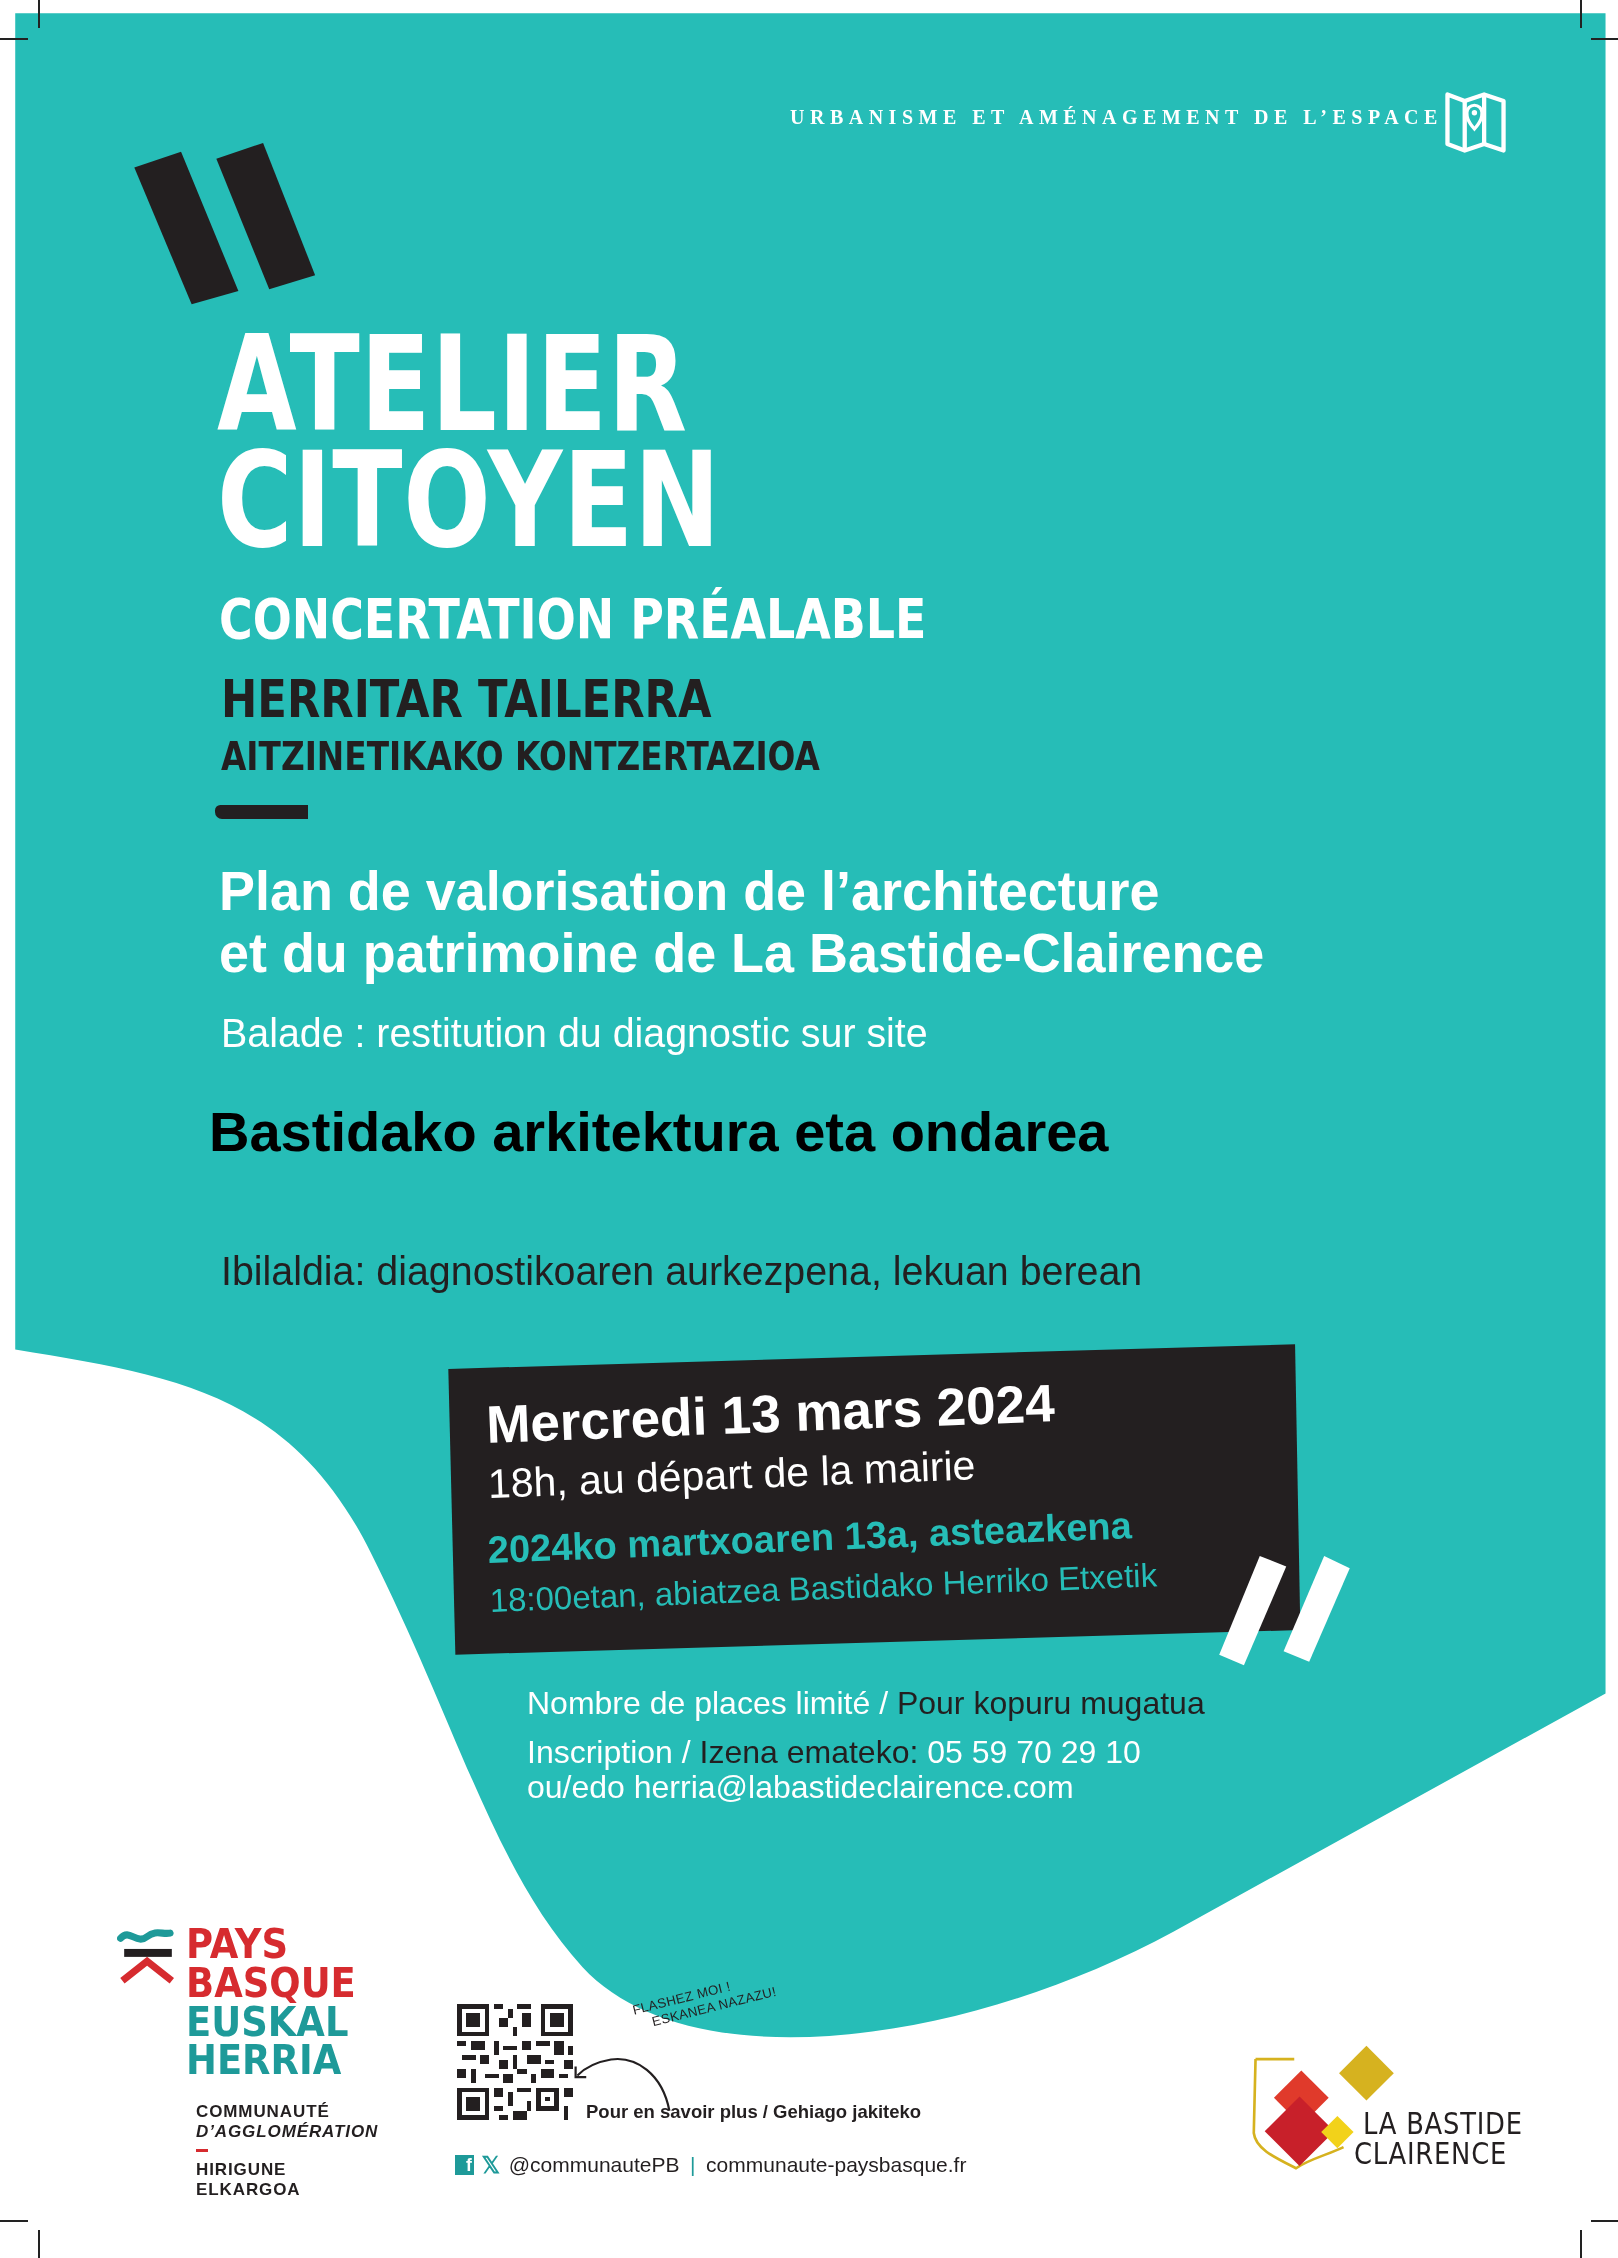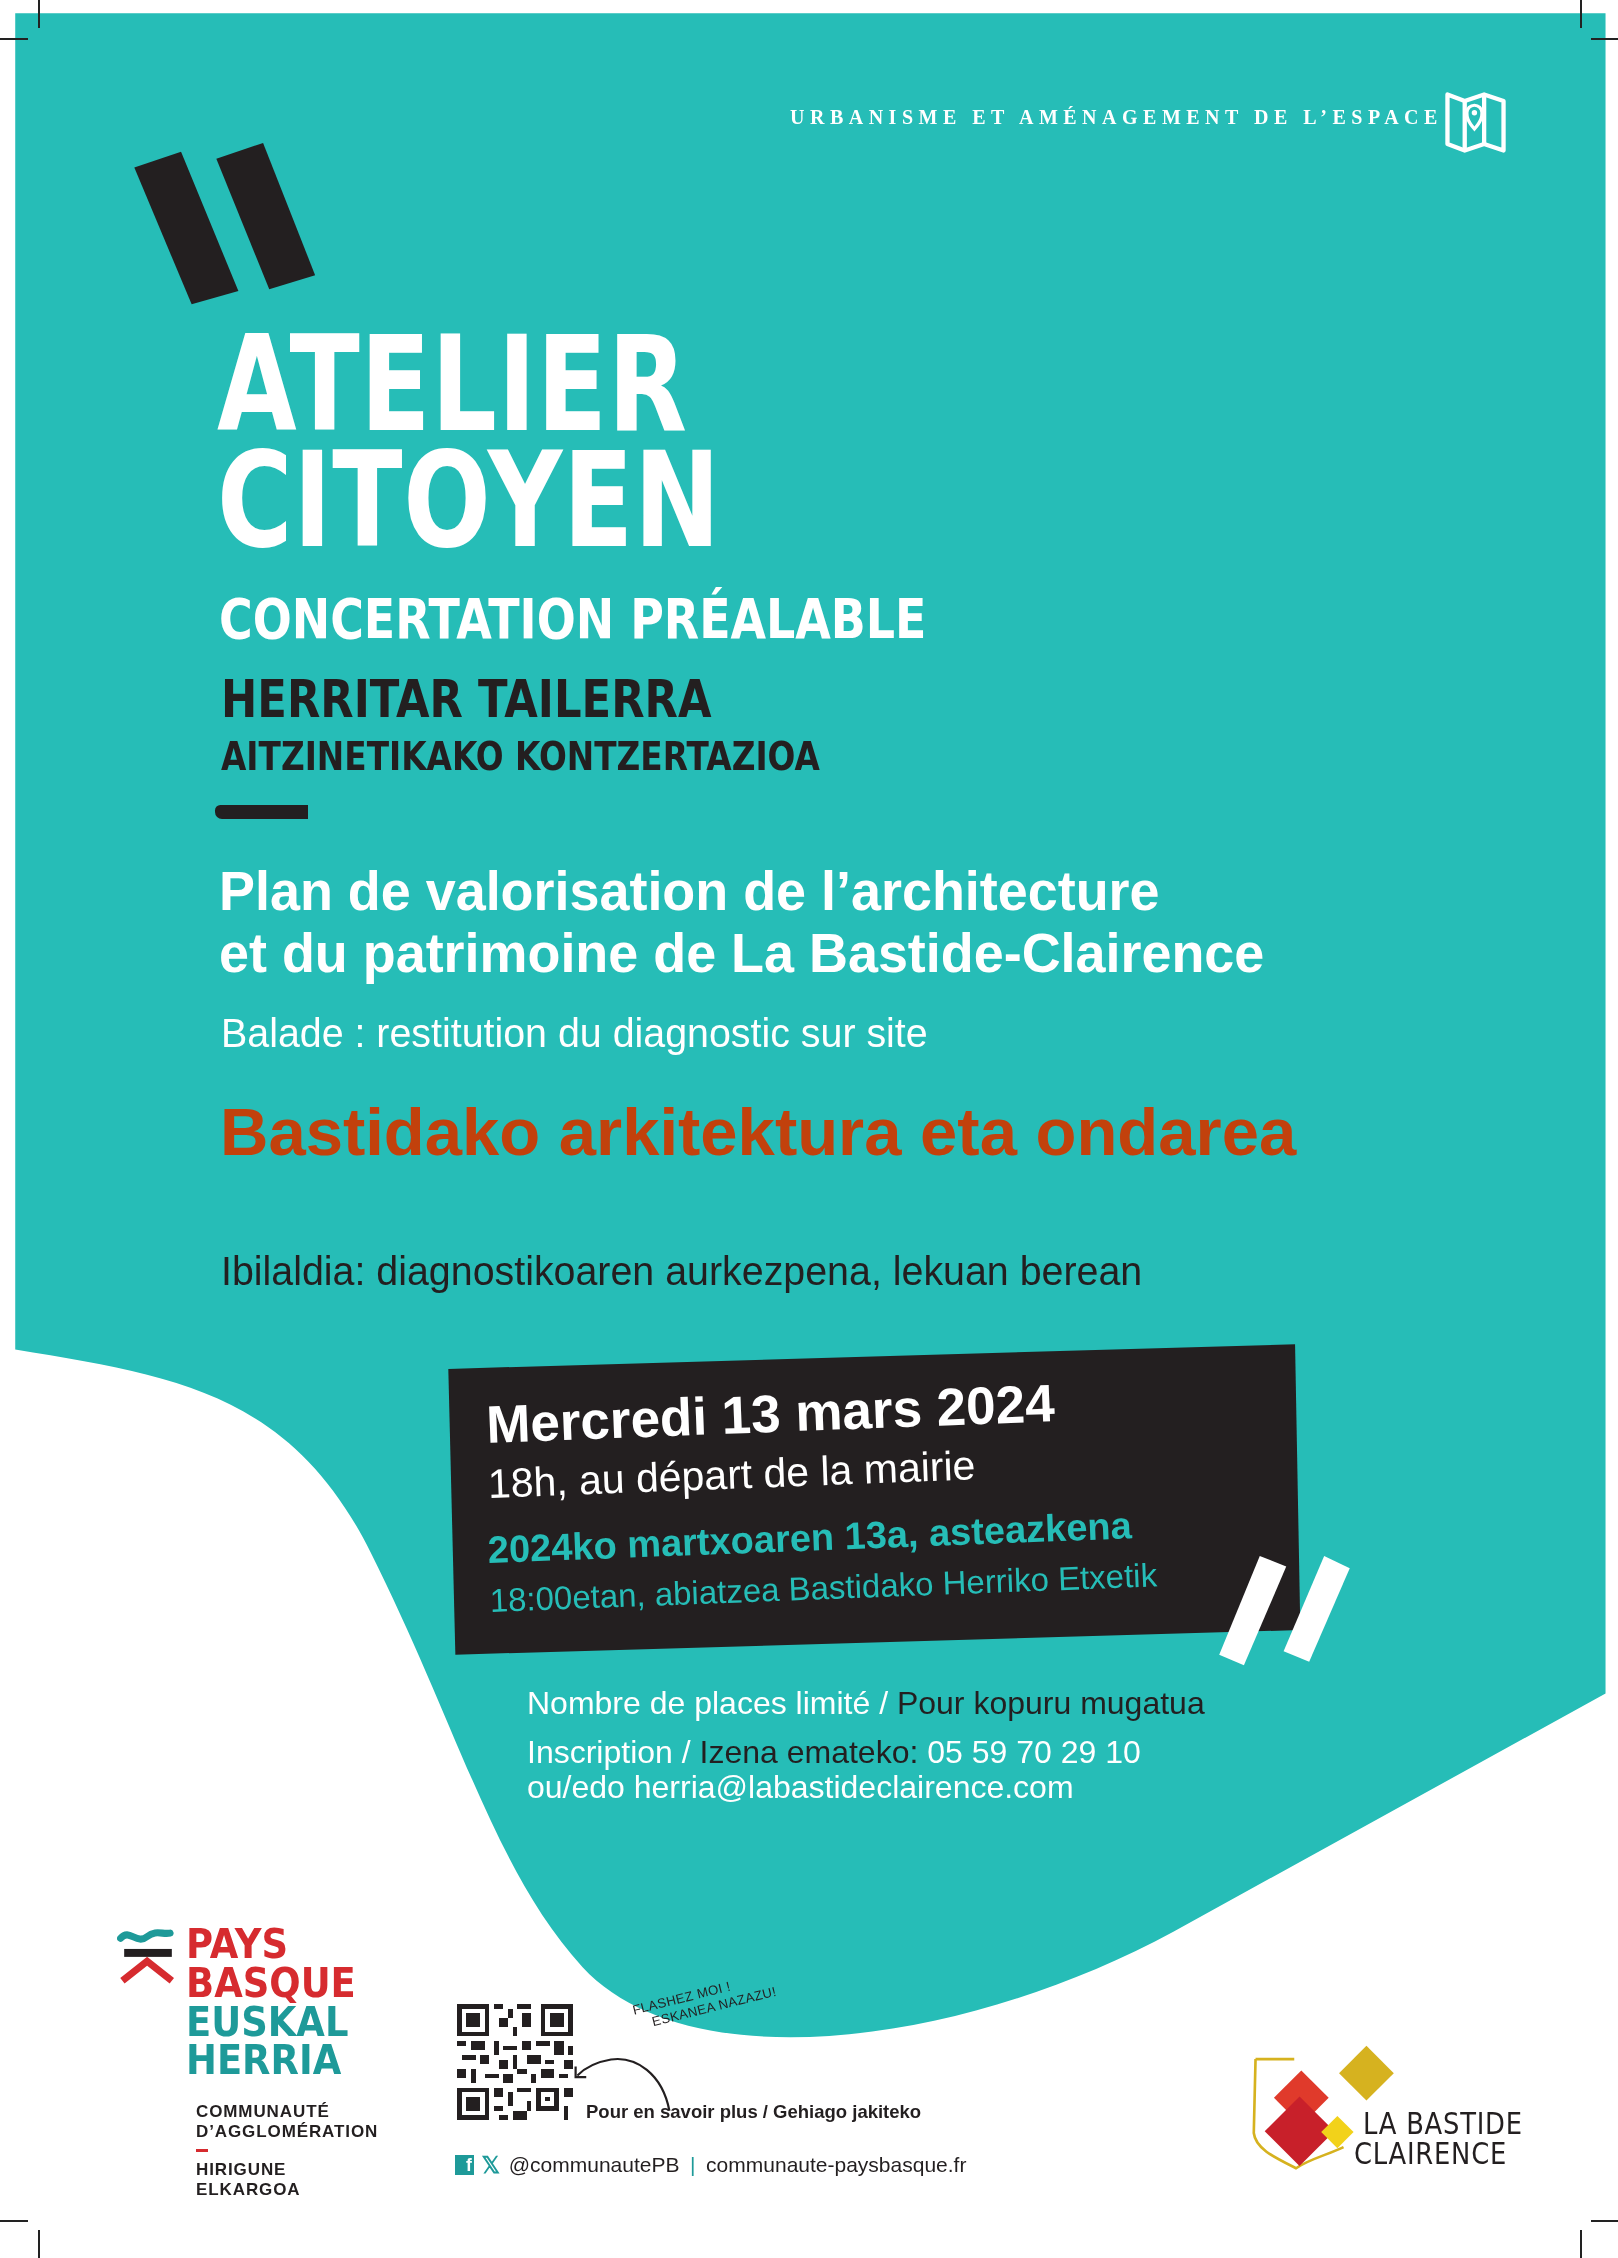--- a/index.html
+++ b/index.html
@@ -47,21 +47,21 @@
   .plan-fr {
     left: 219px; top: 860px; color: #ffffff; font-weight: bold; font-size: 55px;
     line-height: 62px; white-space: nowrap;
     transform-origin: left top; transform: scaleX(0.98);
   }
   .balade {
     left: 221px; top: 1010px; color: #ffffff; font-size: 41px; white-space: nowrap;
     transform-origin: left top; transform: scaleX(0.96);
   }
   .plan-eu {
-    left: 220px; top: 1101px; color: #c2410c; font-weight: bold; font-size: 67px;
+    left: 209px; top: 1101px; color: #000000; font-weight: bold; font-size: 56px;
     line-height: 62px; white-space: nowrap;
   }
   .ibilaldia {
     left: 221px; top: 1248px; color: #231f20; font-size: 41px; white-space: nowrap;
     transform-origin: left top; transform: scaleX(0.96);
   }
   .date-text { transform-origin: left top; transform: rotate(-2.2deg); white-space: nowrap; }
   .date-fr { left: 485px; top: 1394px; color: #ffffff; font-weight: bold; font-size: 53px; }
   .time-fr { left: 487px; top: 1461px; color: #ffffff; font-size: 41px; }
   .date-eu { left: 487px; top: 1529px; color: #26bdb7; font-weight: bold; font-size: 38px; }
@@ -169,21 +169,21 @@
   <svg style="position:absolute;left:1.8px;top:1.8px;width:62px;height:60px;" viewBox="0 0 70 68">
     <path d="M4 14 C14 2 22 22 34 12 C44 4 52 10 60 8" fill="none" stroke="#1e9a99" stroke-width="8" stroke-linecap="round"></path>
     <rect x="8" y="26" width="54" height="9" fill="#231f20"></rect>
     <path d="M6 62 L34 40 L62 62" fill="none" stroke="#d62b2f" stroke-width="8"></path>
   </svg>
   <div class="pb-word pb-red" style="left:71px;top:0;">pays</div>
   <div class="pb-word pb-red" style="left:71px;top:39px;">basque</div>
   <div class="pb-word pb-teal" style="left:71px;top:78px;">euskal</div>
   <div class="pb-word pb-teal" style="left:71px;top:116px;">herria</div>
   <div class="pb-small" style="left:81px;top:178px;">COMMUNAUTÉ</div>
-  <div class="pb-small" style="left:81px;top:198px;">D’AGGLOMÉRATION</div>
+  <div class="pb-small" style="left:81px;top:198px;font-style:italic;">D’AGGLOMÉRATION</div>
   <div style="position:absolute;left:81px;top:225px;width:12.4px;height:2.6px;background:#d62b2f;"></div>
   <div class="pb-small" style="left:81px;top:236px;">HIRIGUNE</div>
   <div class="pb-small" style="left:81px;top:256px;">ELKARGOA</div>
 </div>
 
 <svg class="abs qr" viewBox="0 0 25 25" shape-rendering="crispEdges">
   <rect width="25" height="25" fill="#fff"></rect>
   <g fill="#231f20">
     <rect x="0" y="0" width="7" height="7"></rect>
       <rect x="1" y="1" width="5" height="5" fill="#fff"></rect>

